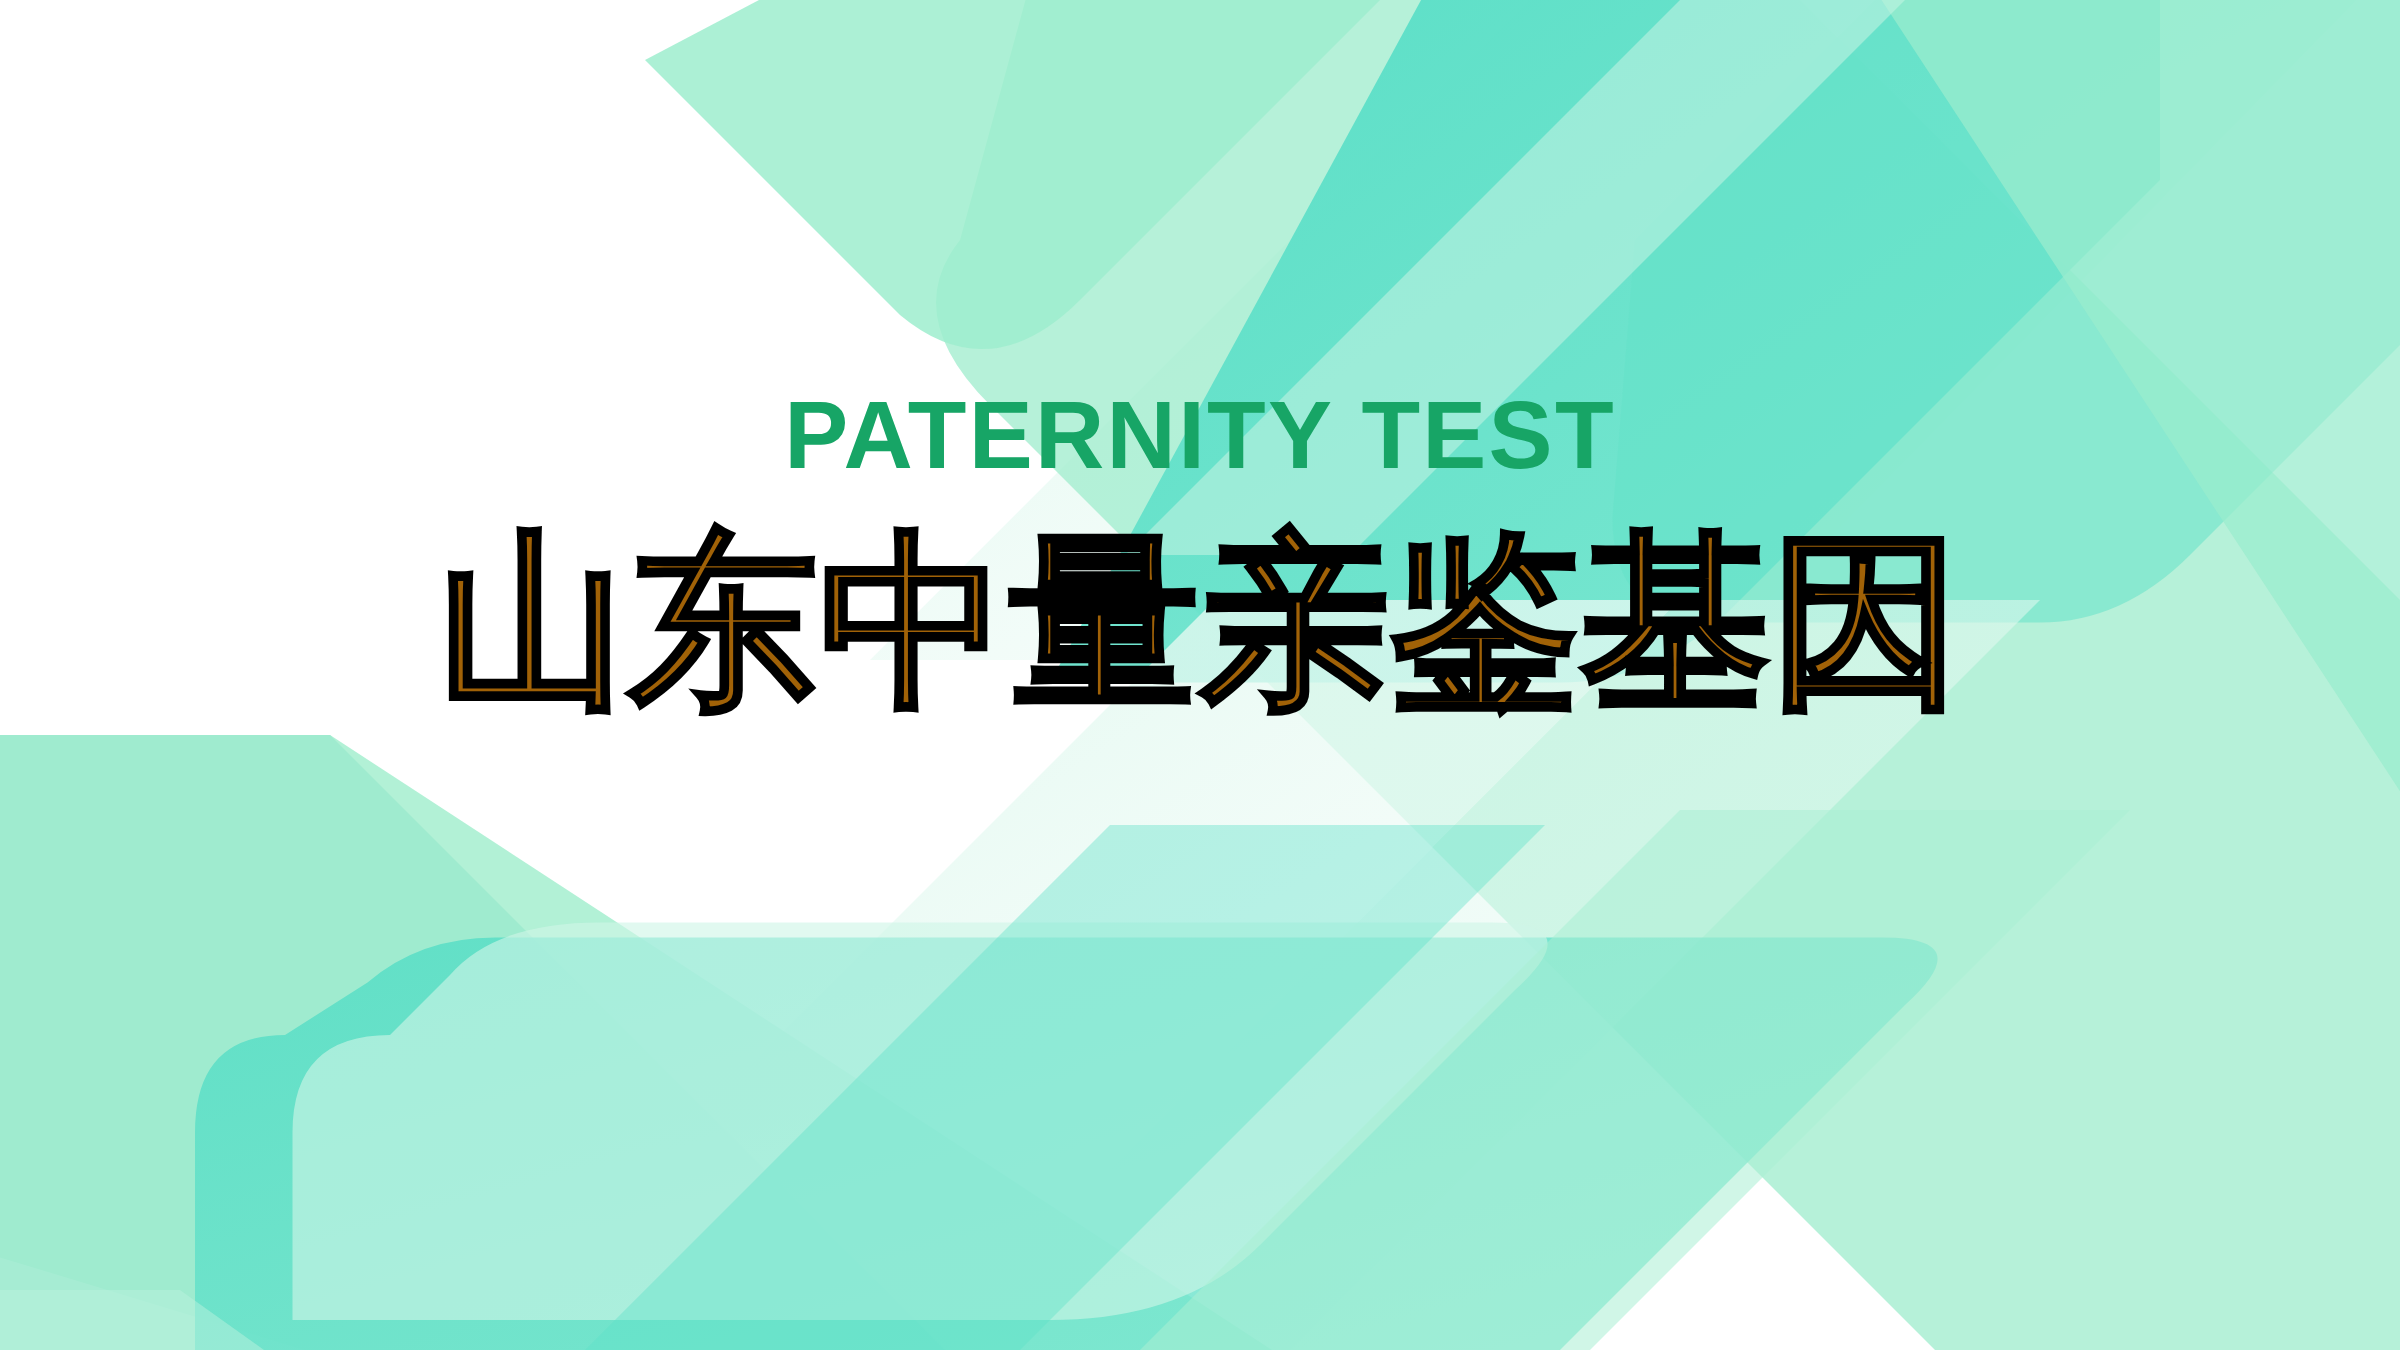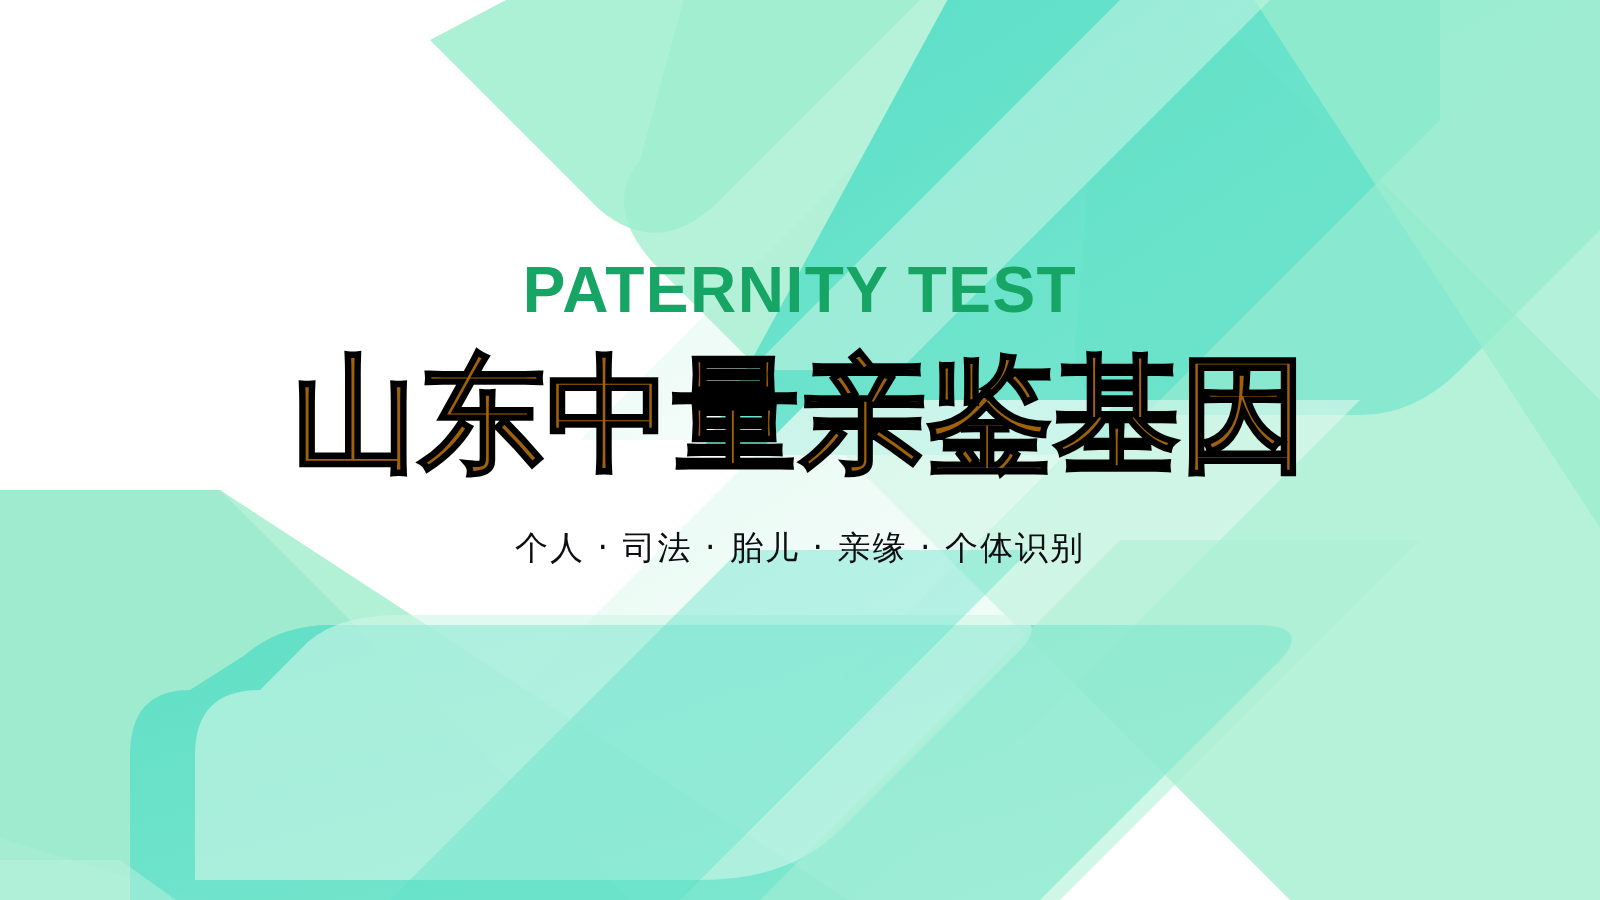--- a/index.html
+++ b/index.html
@@ -240,17 +240,16 @@
 
     </g>
   </svg>
 
   <div class="content">
 
     <div class="eyebrow">PATERNITY TEST</div>
 
     <div class="main-title">山东中量亲鉴基因</div>
 
-    <div class="subtitle">个人 · 司法 · 胎儿 · 亲缘 · 个体识别</div>
 
   </div>
 
 </div>
 
 </body></html>

